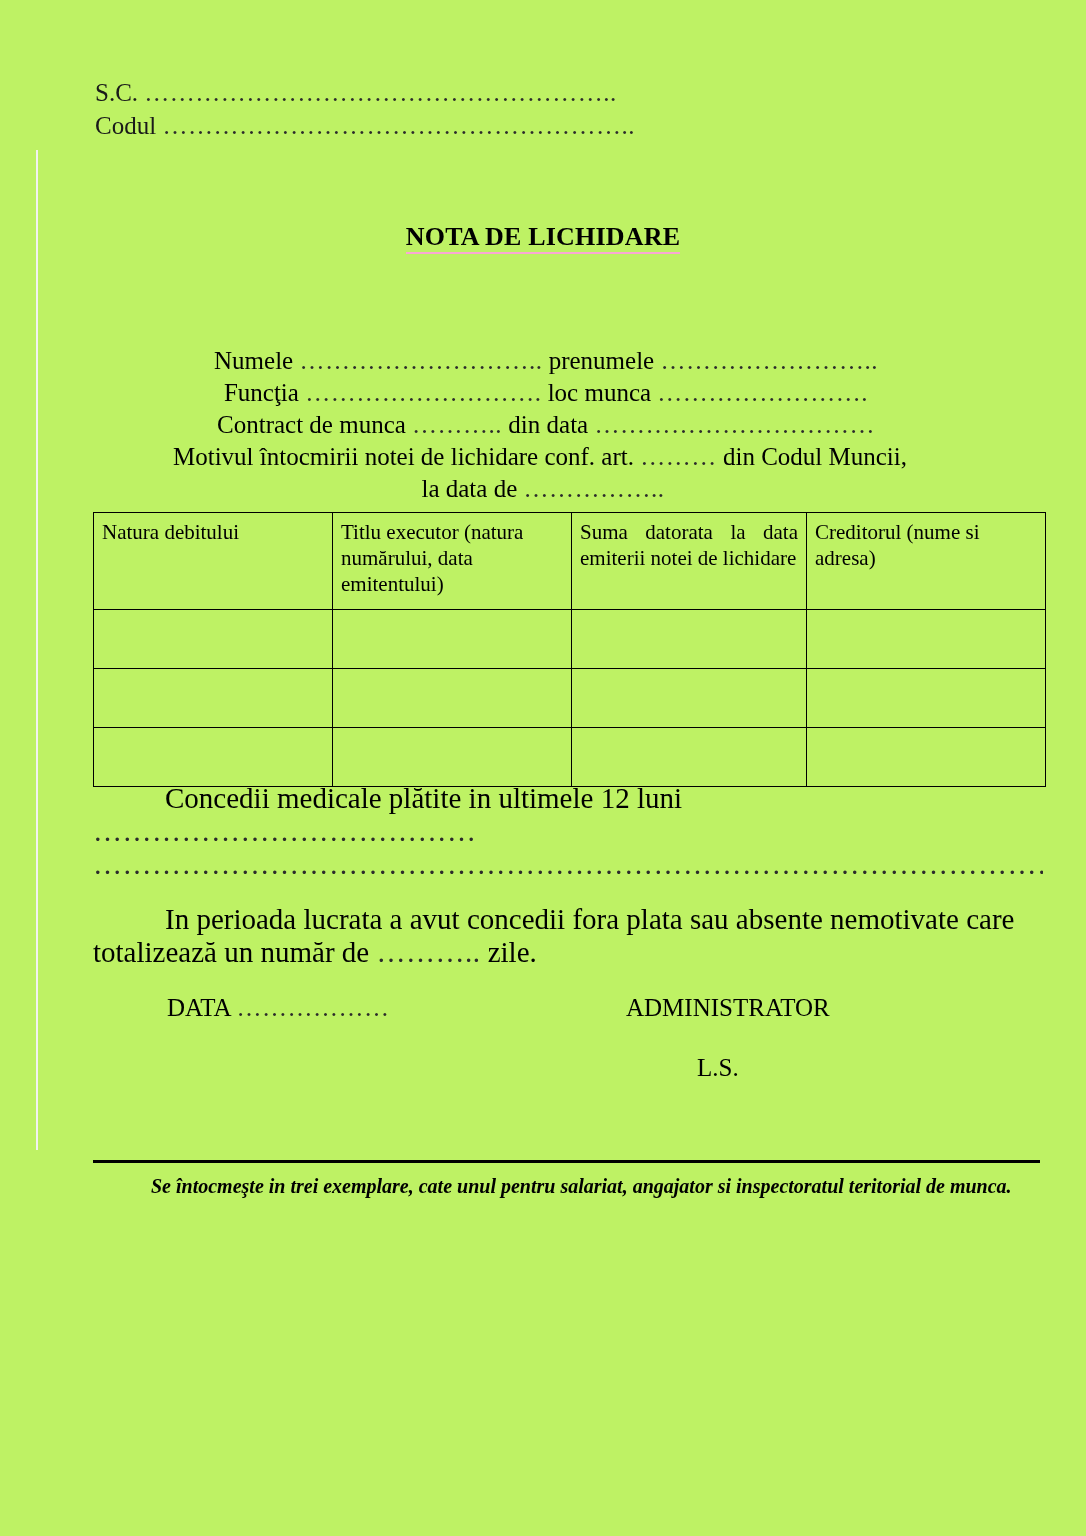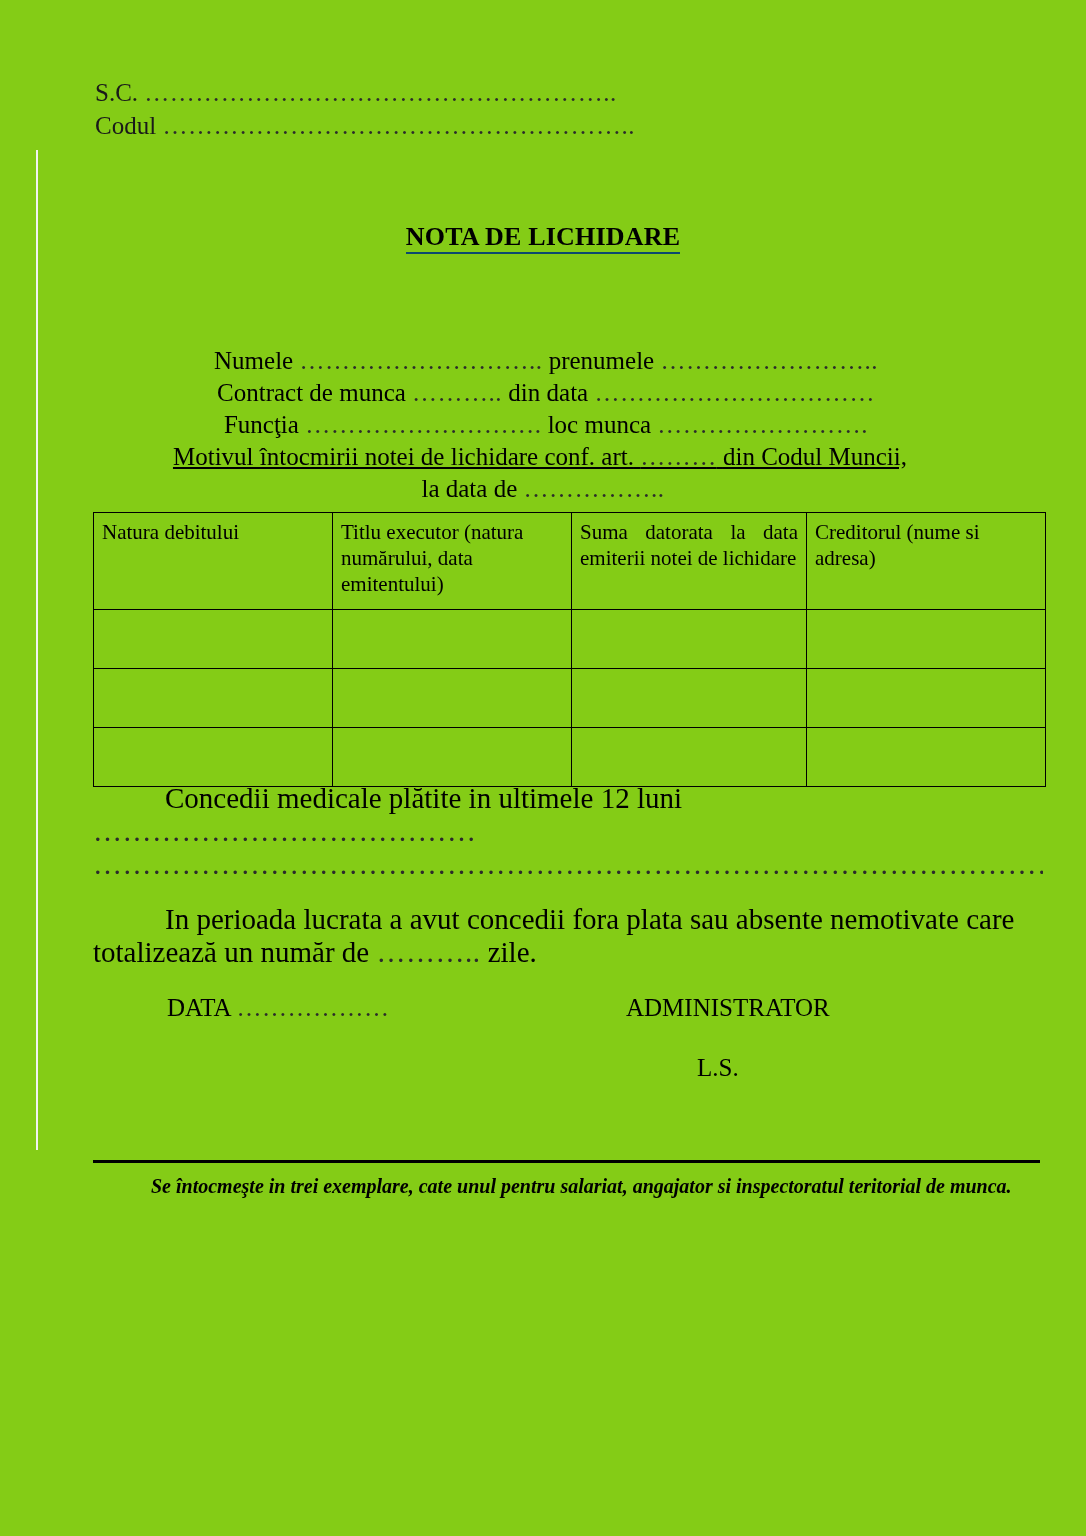--- a/index.html
+++ b/index.html
@@ -13,21 +13,21 @@
     height: 1536px;
     position: relative;
     font-family: "Liberation Serif", "DejaVu Serif", serif;
     color: #000000;
     overflow: hidden;
   }
 
   .page {
     position: absolute;
     inset: 0;
-    background: #84cc16;
+    background: #bef264;
   }
 
   
   .scan-edge {
     position: absolute;
     left: 36px;
     top: 150px;
     width: 2px;
     height: 1000px;
     background: #f2f2f2;
@@ -55,36 +55,36 @@
     position: absolute;
     left: 0;
     right: 0;
     top: 222px;
     text-align: center;
     font-size: 26px;
     font-weight: bold;
     letter-spacing: 0.2px;
   }
   .doc-title span {
-    border-bottom: 2px solid #0c4a6e;
+    border-bottom: 2px solid #f9a8d4;
     padding-bottom: 1px;
   }
 
   .intro {
     position: absolute;
     left: 0;
     right: 0;
     top: 345px;
     text-align: center;
     font-size: 25px;
     line-height: 32px;
   }
   .intro .row { white-space: nowrap; }
   .intro .row-a { padding-left: 6px; }
-  .intro .row-b { padding-right: 6px; text-decoration: underline; }
+  .intro .row-b { padding-right: 6px; }
 
   
   .debt-table {
     position: absolute;
     left: 93px;
     top: 512px;
     width: 884px;
     border-collapse: collapse;
     table-layout: fixed;
   }
@@ -195,30 +195,30 @@
   </div>
 
   <div class="intro">
     <div class="row row-a">
       <span>Numele</span>
       <span class="dots">………………………..</span>
       <span>prenumele</span>
       <span class="dots">……………………..</span>
     </div>
     <div class="row row-a">
+      <span>Funcţia</span>
+      <span class="dots">……………………….</span>
+      <span>loc munca</span>
+      <span class="dots">…………………….</span>
+    </div>
+    <div class="row row-a">
       <span>Contract de munca</span>
       <span class="dots">………..</span>
       <span>din data</span>
       <span class="dots">……………………………</span>
-    </div>
-    <div class="row row-a">
-      <span>Funcţia</span>
-      <span class="dots">……………………….</span>
-      <span>loc munca</span>
-      <span class="dots">…………………….</span>
     </div>
     <div class="row row-b">
       <span>Motivul întocmirii notei de lichidare conf. art.</span>
       <span class="dots">………</span>
       <span>din Codul Muncii,</span>
     </div>
     <div class="row">
       <span>la data de</span>
       <span class="dots">……………..</span>
     </div>

